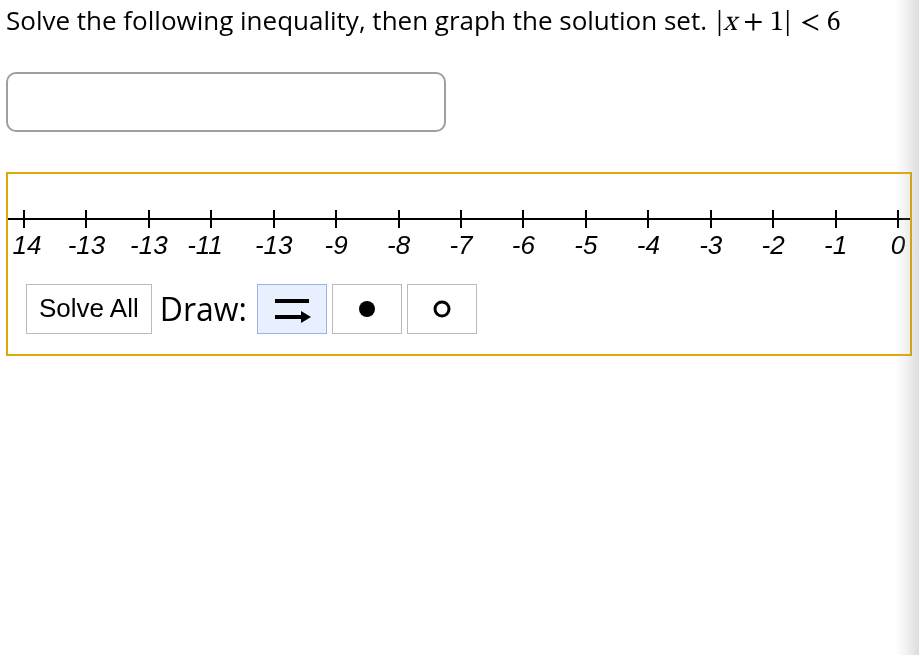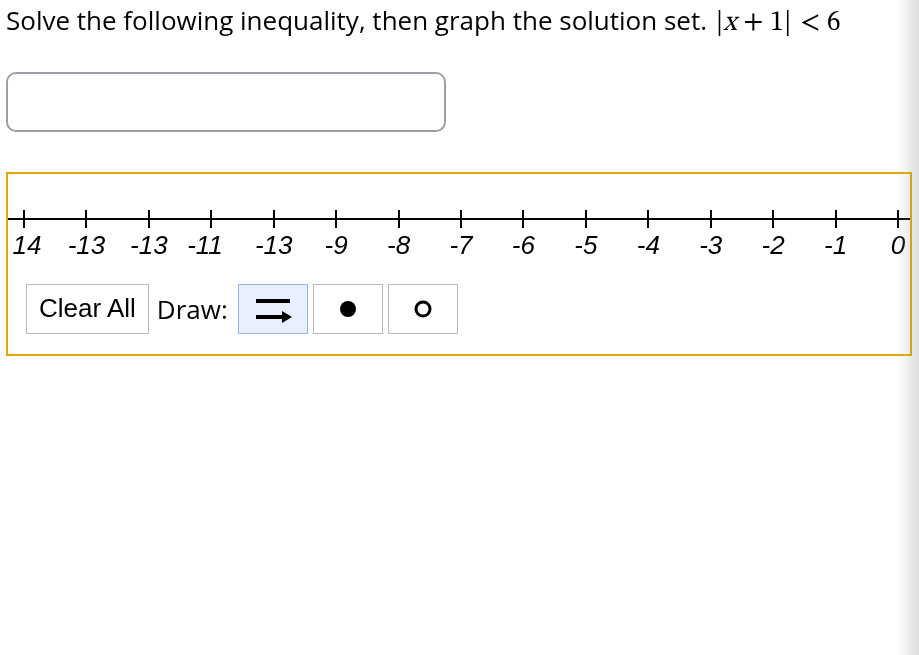--- a/index.html
+++ b/index.html
@@ -103,21 +103,21 @@
       background: #fff;
       font-size: 26px;
       padding: 6px 12px;
       cursor: pointer;
       height: 50px;
       display: inline-flex;
       align-items: center;
       justify-content: center;
     }
     .draw-label {
-      font-size: 26px;
+      font-size: 32px;
       padding: 0 4px 0 2px;
     }
     .tool-btn {
       border: 1px solid #bbb;
       width: 70px;
       height: 50px;
       display: inline-flex;
       align-items: center;
       justify-content: center;
       cursor: pointer;
@@ -172,21 +172,21 @@
           <div class="tick" style="left: 764.143px;"></div>
           <div class="tick-label" style="left: 765.143px;">-2</div>
           <div class="tick" style="left: 826.571px;"></div>
           <div class="tick-label" style="left: 827.571px;">-1</div>
           <div class="tick" style="left: 889px;"></div>
           <div class="tick-label" style="left: 890px;">0</div>
         </div>
     </div>
 
     <div class="toolbar">
-      <button class="btn">Clear All</button>
+      <button class="btn">Solve All</button>
       <span class="draw-label">Draw:</span>
 
       <span class="tool-btn selected">
         <svg width="42" height="32" viewBox="0 0 42 32">
           <line x1="4" y1="8" x2="38" y2="8" stroke="#000" stroke-width="4"></line>
           <line x1="4" y1="24" x2="30" y2="24" stroke="#000" stroke-width="4"></line>
           <polygon points="30,18 30,30 40,24" fill="#000"></polygon>
         </svg>
       </span>
 

